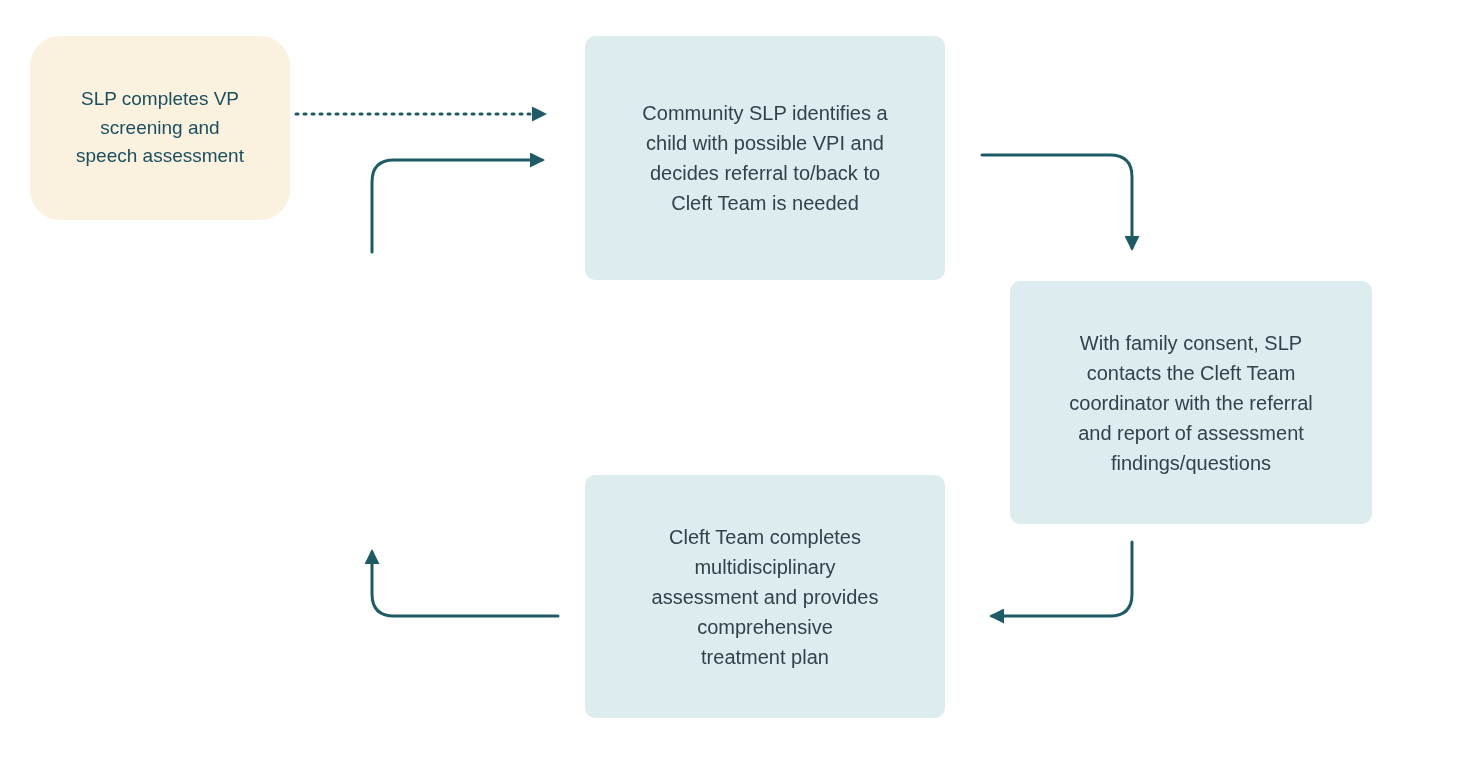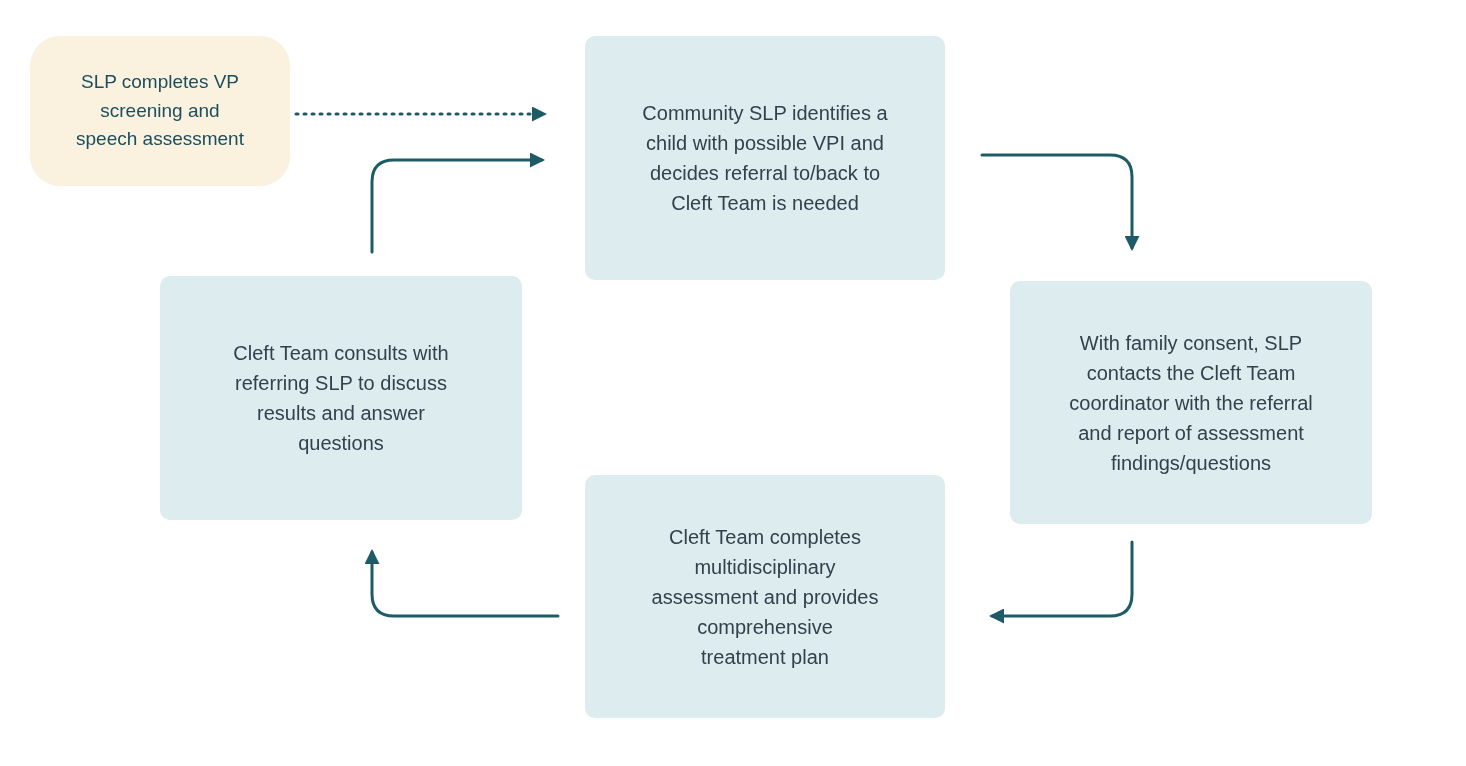--- a/index.html
+++ b/index.html
@@ -48,21 +48,21 @@
     color: var(--text, #33414d);
     border-radius: 10px;
     font-size: 20px;
   }
   .node.cream {
     background: var(--cream, #faf1de);
     color: var(--text-cream, #1b4f5f);
     border-radius: 30px;
     font-size: 19px;
   }
-  .node-screening { left: 30px;   top: 36px;  width: 260px; height: 150px; }
+  .node-screening { left: 30px;   top: 36px;  width: 260px; height: 184px; }
   .node-identify  { left: 585px;  top: 36px;  width: 360px; height: 244px; }
   .node-contact   { left: 1010px; top: 281px; width: 362px; height: 243px; }
   .node-assess    { left: 585px;  top: 475px; width: 360px; height: 243px; }
   .node-consult   { left: 160px;  top: 276px; width: 362px; height: 244px; }
 </style>
 </head>
 <body>
 
 <div class="canvas">
 
@@ -106,20 +106,14 @@
   </div>
 
   <div class="node teal node-contact">
     <span>With family consent, SLP
 contacts the Cleft Team
 coordinator with the referral
 and report of assessment
 findings/questions</span>
   </div>
 
-  <div class="node teal node-consult">
-    <span>Cleft Team consults with
-referring SLP to discuss
-results and answer
-questions</span>
-  </div>
 
 </div>
 
 </body></html>

